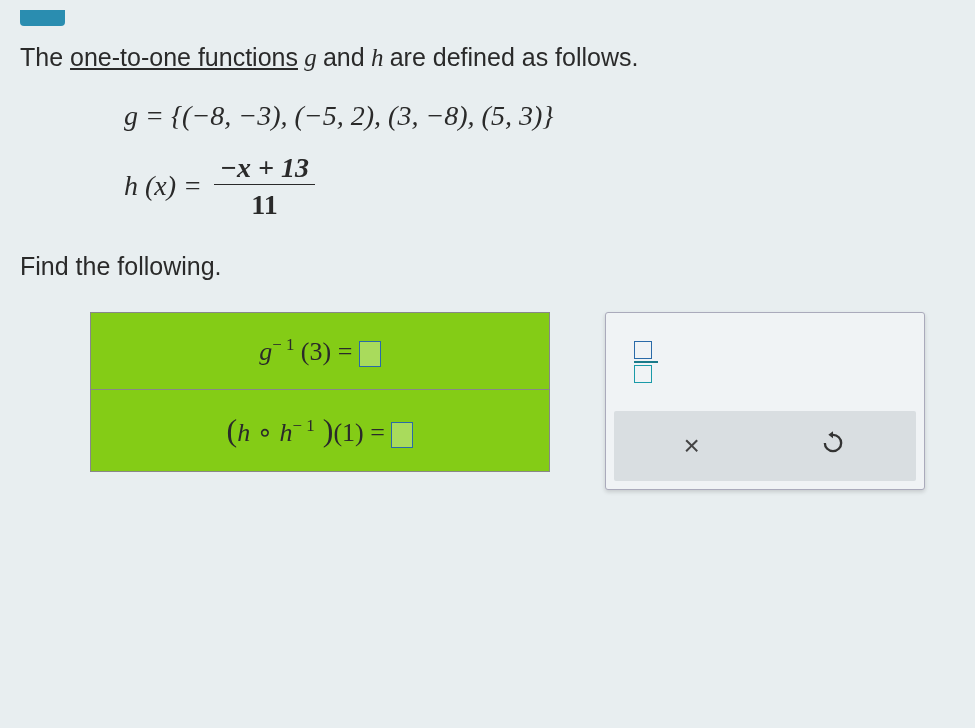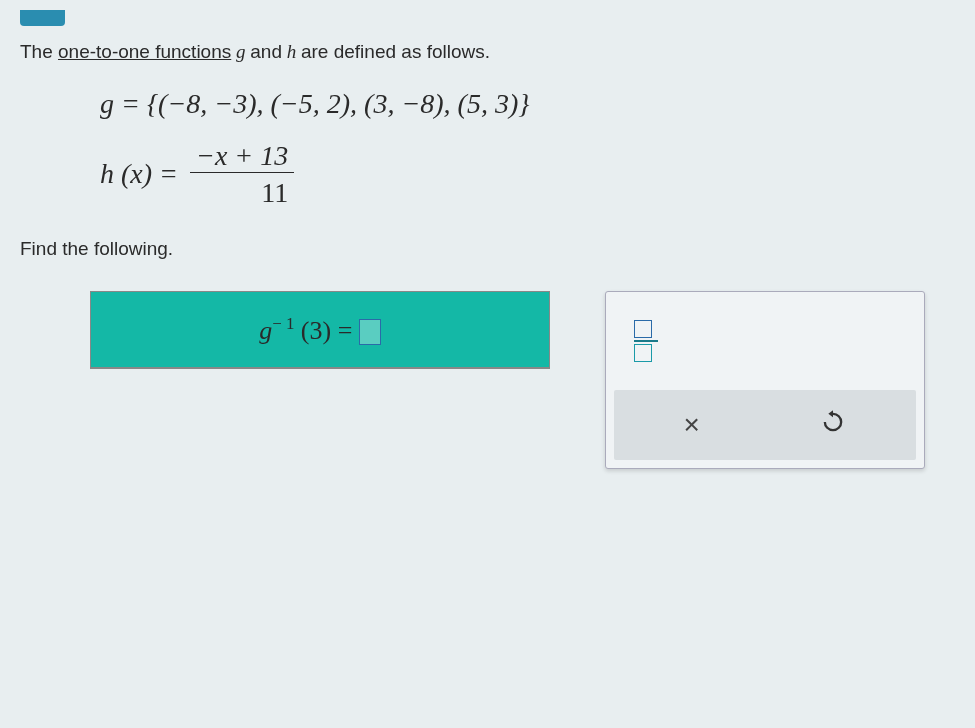--- a/index.html
+++ b/index.html
@@ -14,46 +14,47 @@
     overflow: hidden;
   }
   .checkmark-box {
     width: 45px;
     height: 16px;
     background: #2a8db0;
     border-radius: 0 0 4px 4px;
     margin-bottom: 10px;
     position: relative;
   }
-  .intro { font-size: 19px; line-height: 1.7; }
+  .intro { font-size: 25px; line-height: 1.7; }
   .underline { text-decoration: underline; }
   .italic { font-style: italic; font-family: 'Times New Roman', serif; }
   .math-block {
     font-family: 'Times New Roman', serif;
     font-size: 28px;
-    margin: 20px 0 20px 80px;
+    margin: 20px 0 20px 104px;
   }
   .frac {
     display: inline-block;
     vertical-align: middle;
-    text-align: right;
+    text-align: center;
     margin: 0 5px;
+    font-weight: bold;
   }
   .frac .num { display: block; padding: 0 6px; border-bottom: 1.5px solid #2a2a2a; }
   .frac .den { display: block; padding: 4px 6px; }
   .lower-row {
     display: flex;
     align-items: flex-start;
     gap: 55px;
     margin-top: 25px;
     padding-left: 70px;
   }
   .answers-box {
     border: 1.5px solid #888;
-    background: #14b8a6;
+    background: #84cc16;
     width: 460px;
   }
   .answers-box .row {
     padding: 22px 10px;
     text-align: center;
     font-family: 'Times New Roman', serif;
     font-size: 26px;
   }
   .answers-box .row.first { border-bottom: 1.5px solid #888; }
   .sup { font-size: 0.65em; vertical-align: super; }
@@ -118,20 +119,24 @@
 <p class="intro">Find the following.</p>
 
 <div class="lower-row">
 
   <div class="answers-box">
     <div class="row first">
       <span class="italic">g</span><span class="sup">− 1</span>
       <span>(3)</span><span> = </span>
       <span class="input-box"></span>
     </div>
+    <div class="row">
+      <span style="font-size:32px;">(</span><span class="italic">h </span><span>∘</span><span class="italic"> h</span><span class="sup">− 1</span><span style="font-size:32px;"> )</span><span>(1)</span><span> = </span>
+      <span class="input-box"></span>
+    </div>
   </div>
 
   <div class="toolbox">
     <div class="tool-row1">
       <span class="frac-tool">
         <span class="t-num"></span>
         <span class="t-bar"></span>
         <span class="t-den"></span>
       </span>
     </div>

